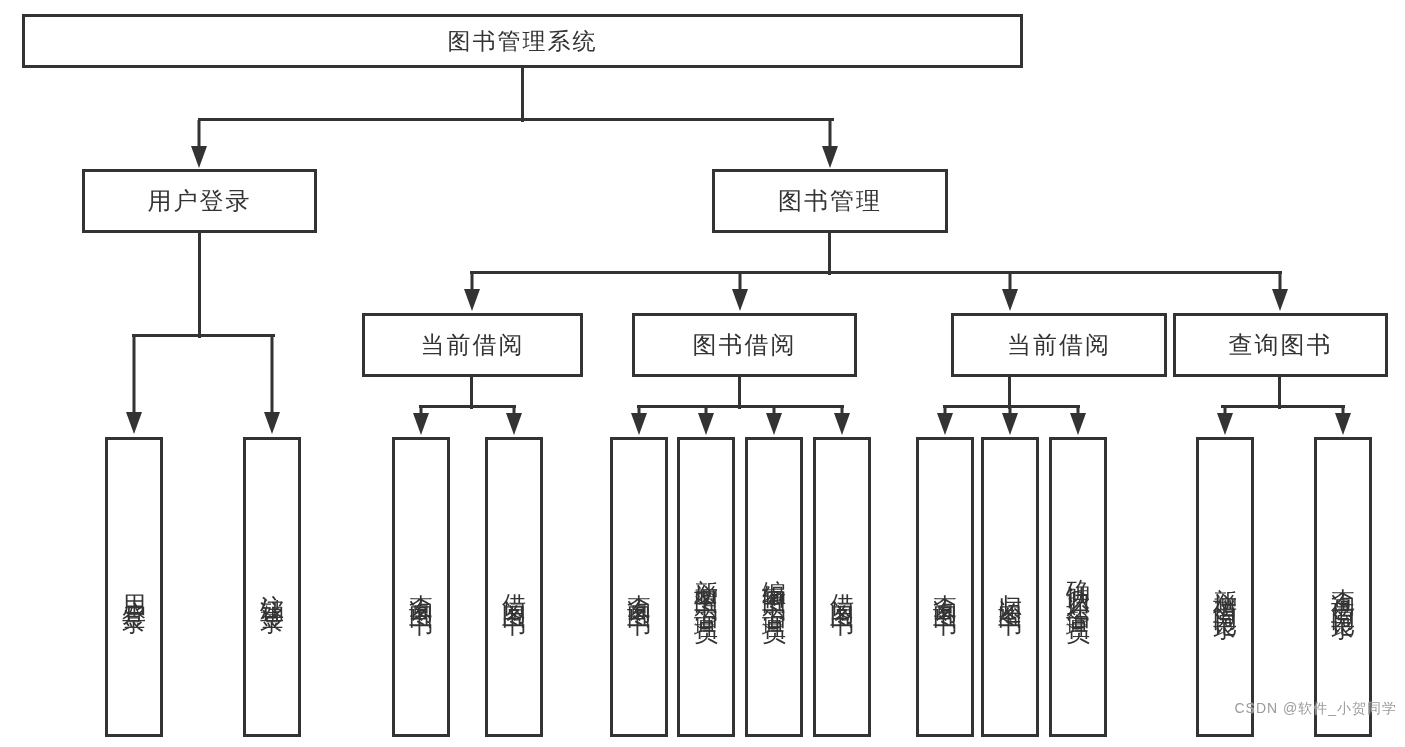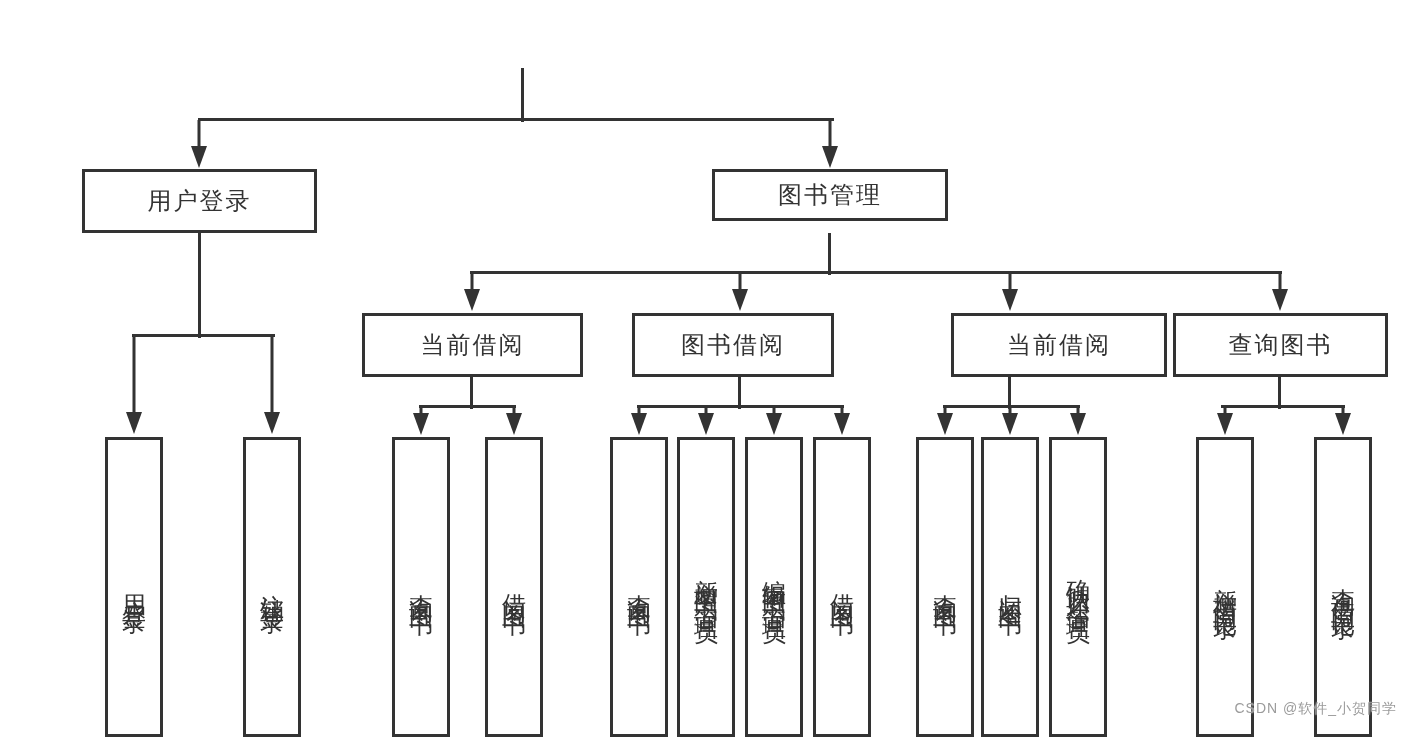--- a/index.html
+++ b/index.html
@@ -103,26 +103,27 @@
   <div class="arrow" style="left:631px;top:407px;height:28px"></div>
   <div class="arrow" style="left:698px;top:407px;height:28px"></div>
   <div class="arrow" style="left:766px;top:407px;height:28px"></div>
   <div class="arrow" style="left:834px;top:407px;height:28px"></div>
   <div class="arrow" style="left:937px;top:407px;height:28px"></div>
   <div class="arrow" style="left:1002px;top:407px;height:28px"></div>
   <div class="arrow" style="left:1070px;top:407px;height:28px"></div>
   <div class="arrow" style="left:1217px;top:407px;height:28px"></div>
   <div class="arrow" style="left:1335px;top:407px;height:28px"></div>
 
+  <div class="box h root" style="left:22px;top:14px;width:1001px;height:54px">图书管理系统</div>
 
   <div class="box h" style="left:82px;top:169px;width:235px;height:64px">用户登录</div>
-  <div class="box h" style="left:712px;top:169px;width:236px;height:52px">图书管理</div>
+  <div class="box h" style="left:712px;top:169px;width:236px;height:64px">图书管理</div>
 
   <div class="box h" style="left:362px;top:313px;width:221px;height:64px">当前借阅</div>
-  <div class="box h" style="left:632px;top:313px;width:202px;height:64px">图书借阅</div>
+  <div class="box h" style="left:632px;top:313px;width:225px;height:64px">图书借阅</div>
   <div class="box h" style="left:951px;top:313px;width:216px;height:64px">当前借阅</div>
   <div class="box h" style="left:1173px;top:313px;width:215px;height:64px">查询图书</div>
 
   <div class="box leaf" style="left:105px">用户登录</div>
   <div class="box leaf" style="left:243px">注销登录</div>
 
   <div class="box leaf" style="left:392px">查询图书</div>
   <div class="box leaf" style="left:485px">借阅图书</div>
 
   <div class="box leaf" style="left:610px">查询图书</div>

